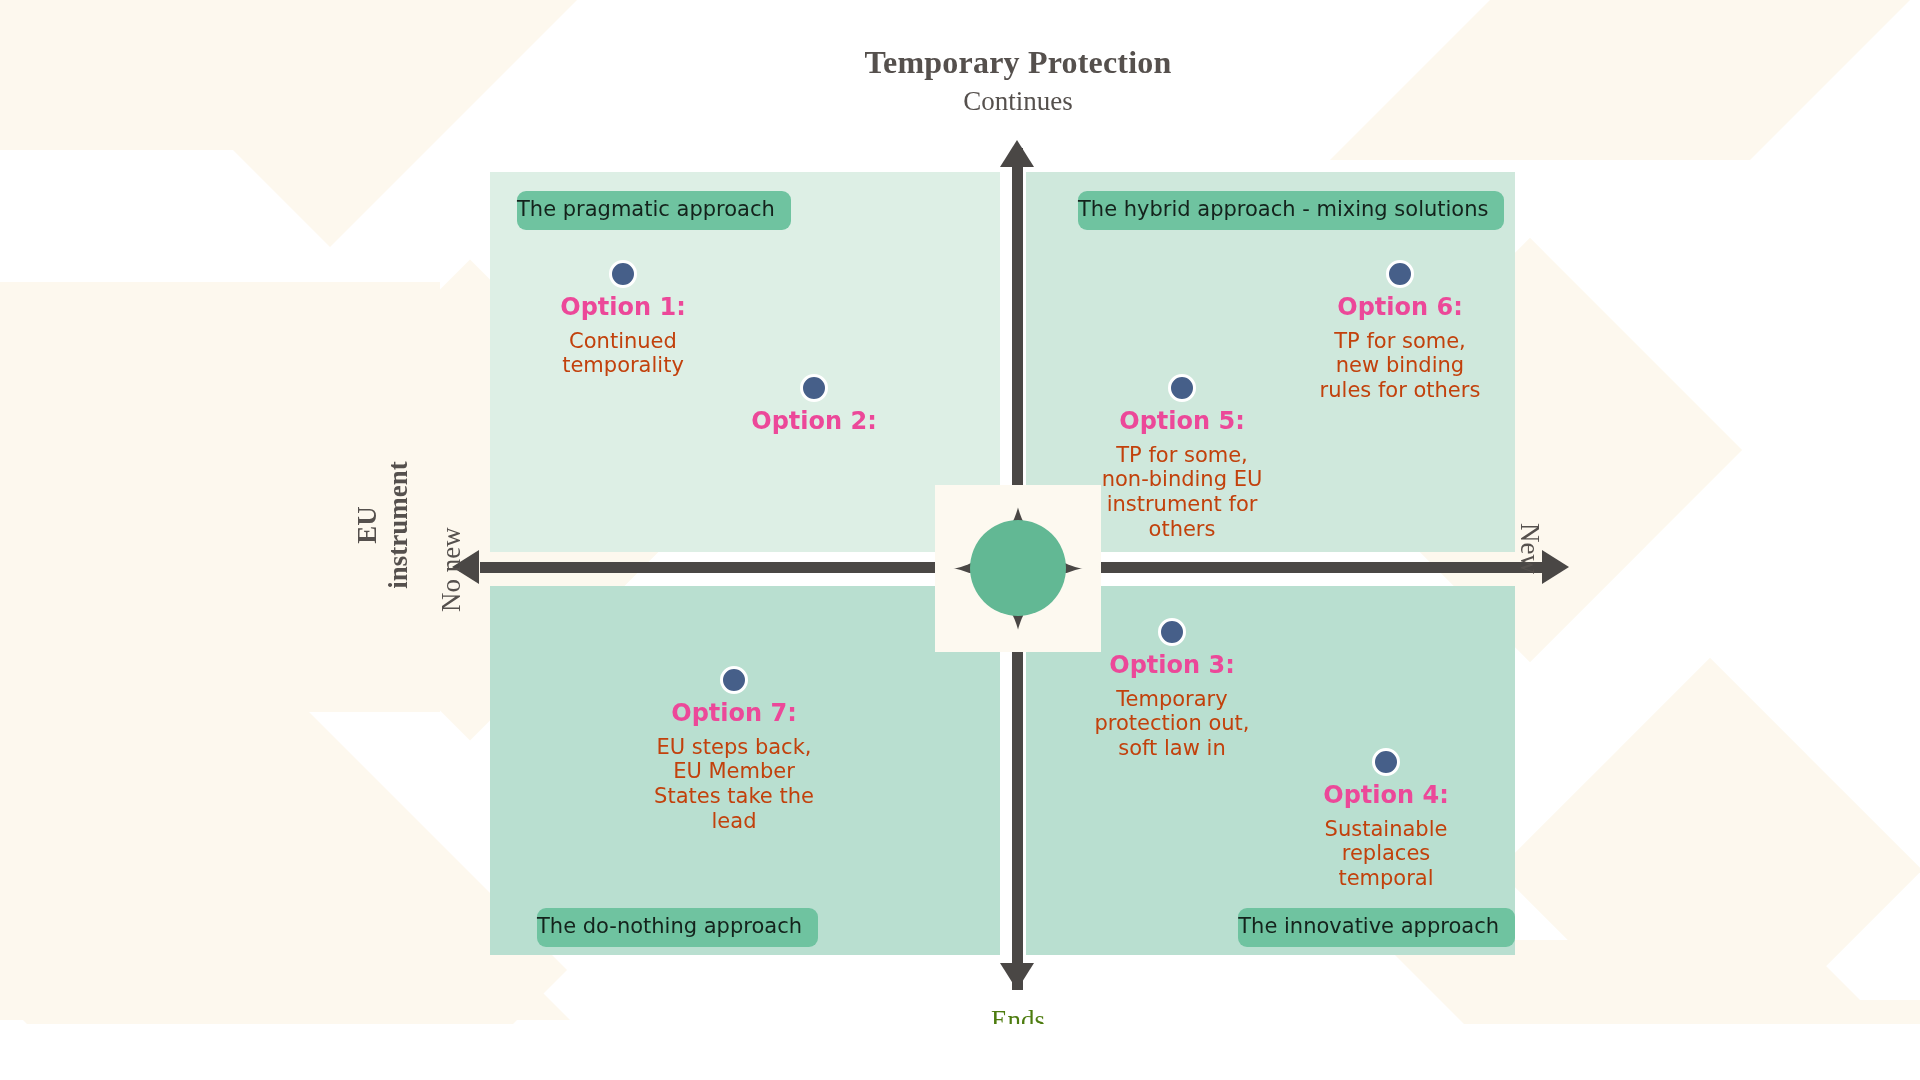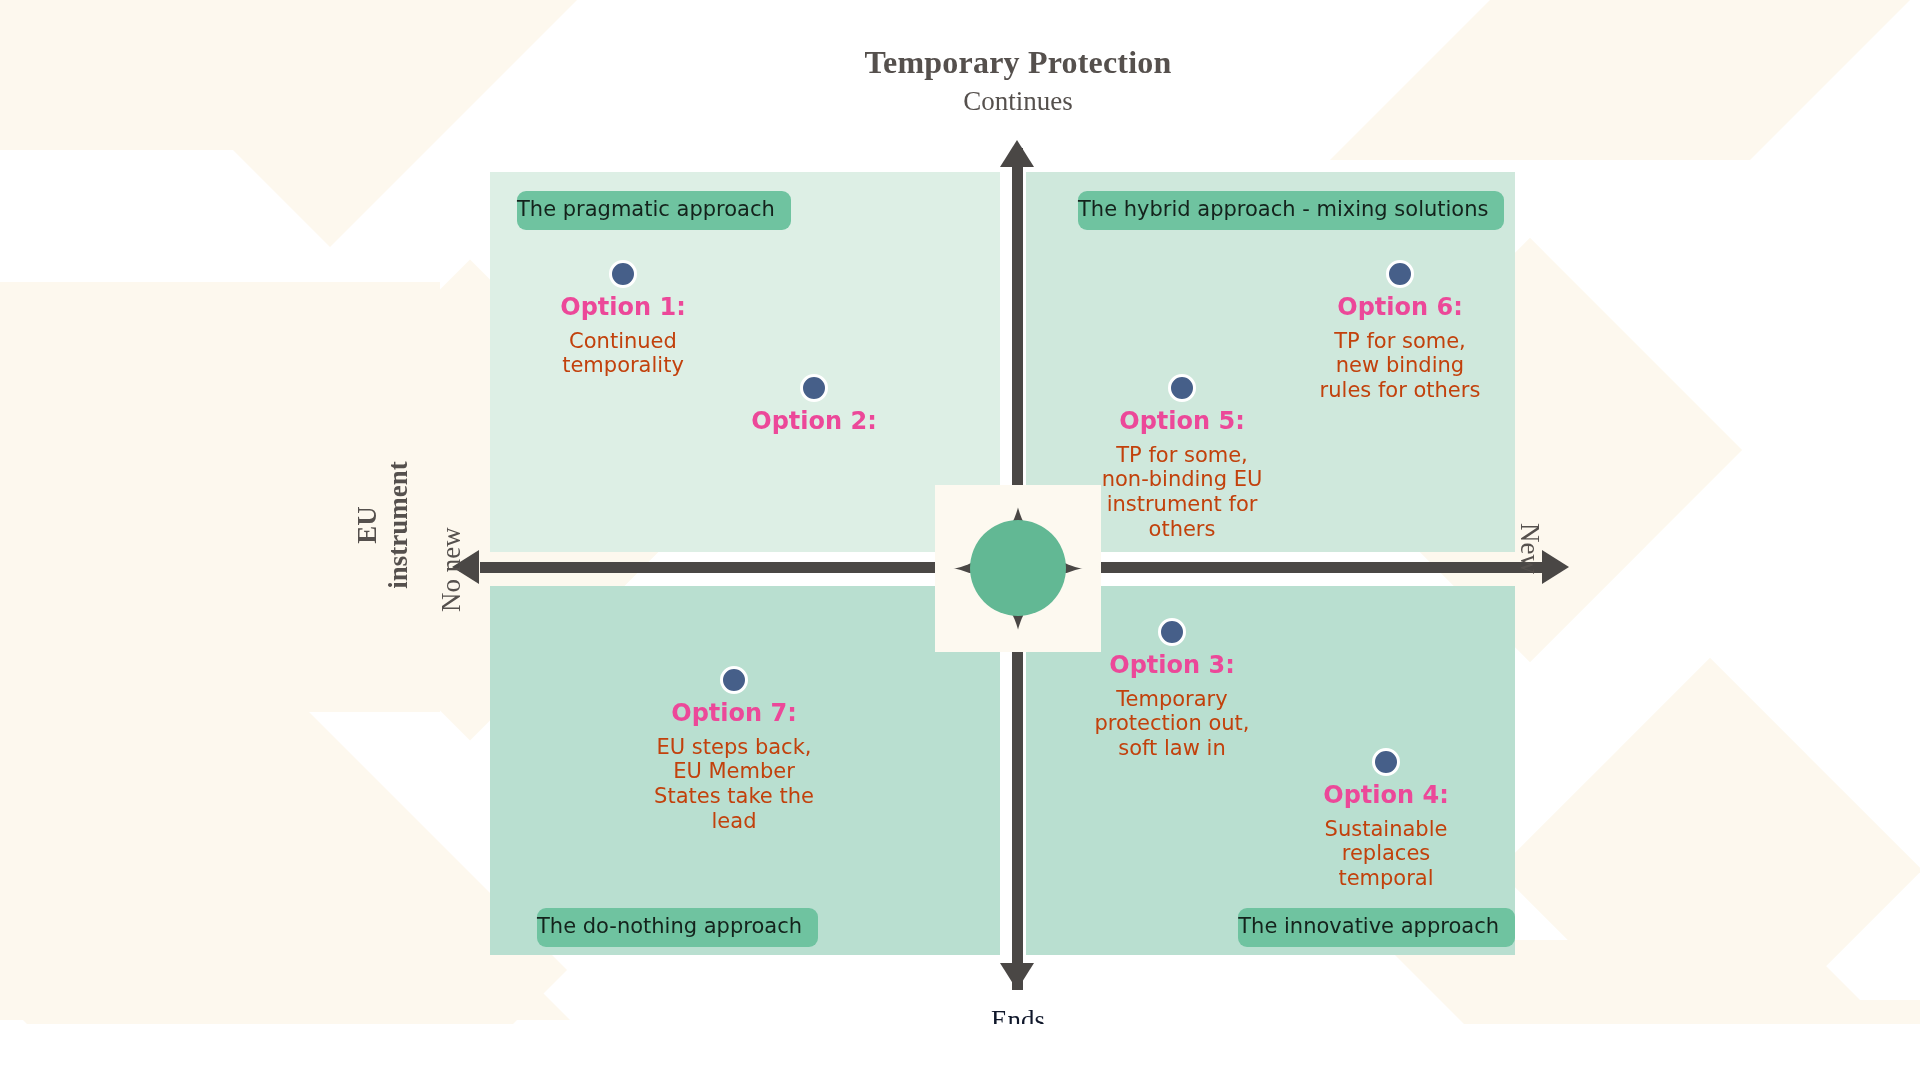--- a/index.html
+++ b/index.html
@@ -44,21 +44,21 @@
   #gap-bl{left:935px;top:566px;width:86px;height:86px;border-top-right-radius:86px;}
   #gap-br{left:1015px;top:566px;width:86px;height:86px;border-top-left-radius:86px;}
 
   #center-circle{position:absolute;left:970px;top:520px;width:96px;height:96px;border-radius:50%;background:#62b894;}
 
   
   #title-block{position:absolute;left:0;top:44px;width:2036px;text-align:center;}
   #main-title{font-family:"Liberation Serif",serif;font-weight:bold;font-size:32px;color:#55504d;letter-spacing:.2px;}
   #sub-title{font-family:"Liberation Serif",serif;font-size:27px;color:#55504d;margin-top:5px;}
   #ends-label{position:absolute;left:918px;top:1005px;width:200px;text-align:center;
-      font-family:"Liberation Serif",serif;font-size:27px;color:#0f172a;}
+      font-family:"Liberation Serif",serif;font-size:27px;color:#4d7c0f;}
   #new-label{position:absolute;left:1545px;top:523px;width:120px;
       font-family:"Liberation Serif",serif;font-size:27px;color:#55504d;
       transform:rotate(90deg);transform-origin:0 0;}
   #nonew-label{position:absolute;left:436px;top:612px;width:160px;
       font-family:"Liberation Serif",serif;font-size:27px;color:#55504d;
       transform:rotate(-90deg);transform-origin:0 0;}
   #eu-axis-label{position:absolute;left:352px;top:640px;width:230px;
       font-family:"Liberation Serif",serif;font-weight:bold;font-size:27px;color:#55504d;
       line-height:1.16;text-align:center;transform:rotate(-90deg);transform-origin:0 0;}
 

